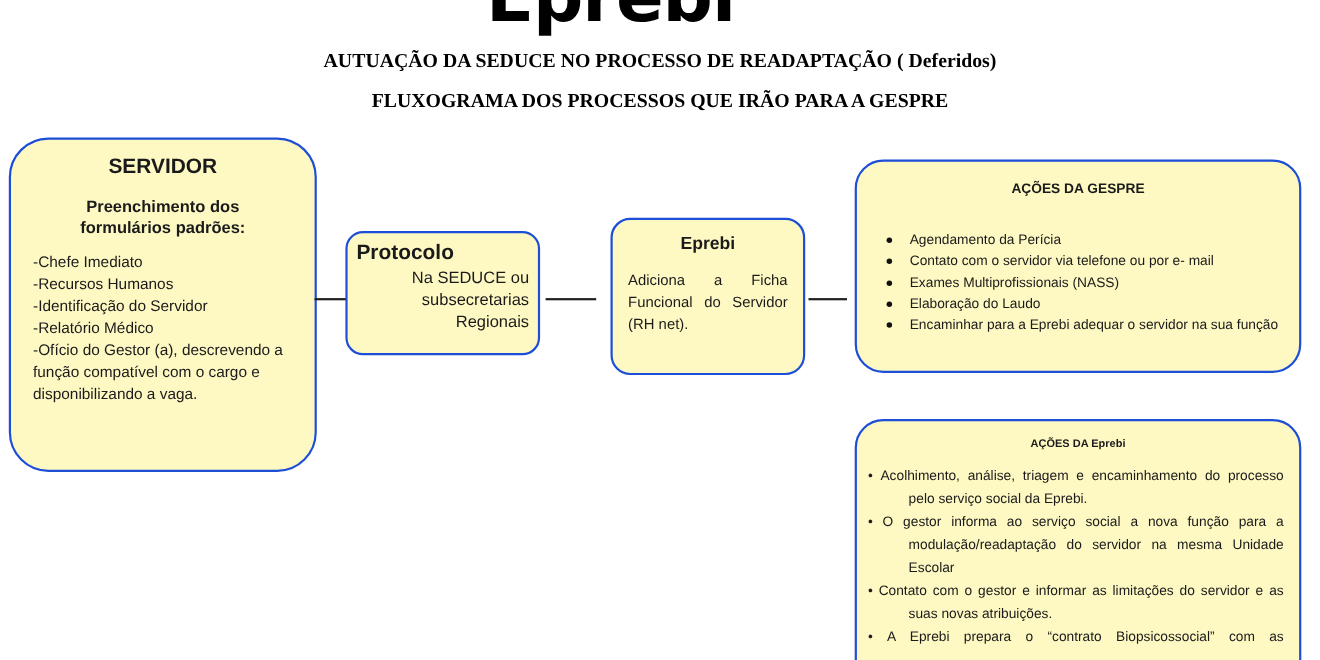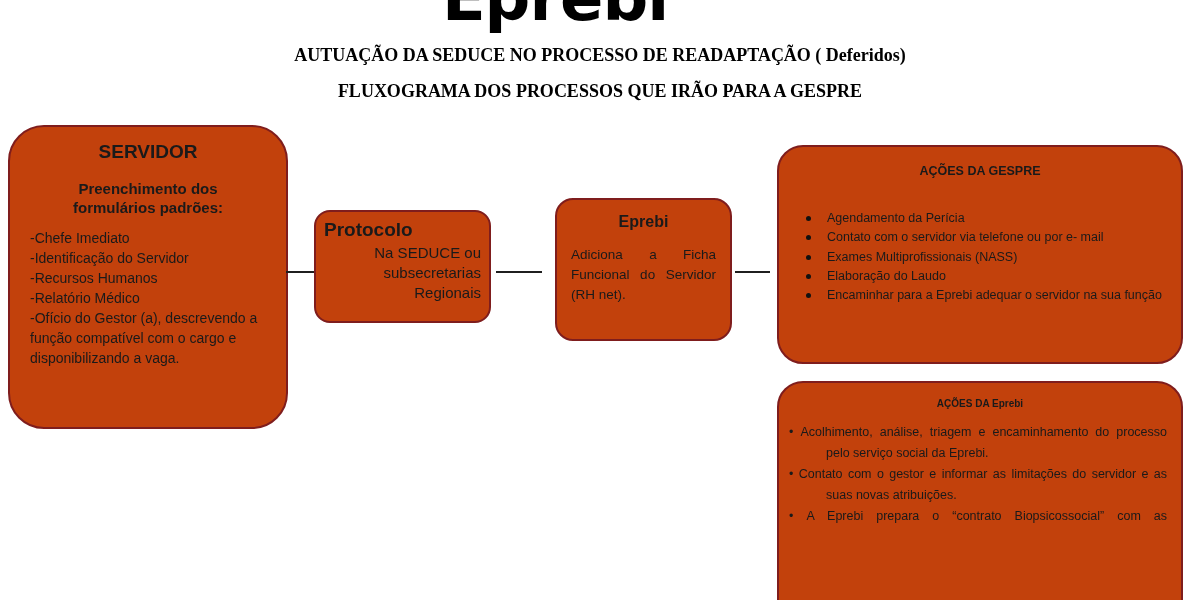--- a/index.html
+++ b/index.html
@@ -16,38 +16,38 @@
   }
   .doc-heading{
     position:absolute;left:0;width:1200px;text-align:center;
     font-family:"Liberation Serif","DejaVu Serif",serif;
     font-weight:bold;font-size:18px;color:#000;
   }
   #heading1{top:45px;}
   #heading2{top:81px;}
   
   .node{
-    position:absolute;box-sizing:border-box;background:#c2410c;
-    border:2px solid #7f1d1d;
+    position:absolute;box-sizing:border-box;background:#fef9c3;
+    border:2px solid #1d4ed8;
   }
   
   #servidor{left:8px;top:125px;width:280px;height:304px;border-radius:36px;padding:0 14px;}
   #servidor .node-title{margin-top:14px;text-align:center;font-size:19px;font-weight:bold;}
   #servidor .node-subtitle{margin-top:16px;text-align:center;font-size:15px;font-weight:bold;line-height:19px;padding:0 14px;}
   #servidor .dash-list{margin-top:11px;font-size:14px;line-height:20px;padding-left:6px;width:248px;}
   
   #protocolo{left:314px;top:210px;width:177px;height:113px;border-radius:16px;padding:0 8px;}
   #protocolo .node-title{margin-top:7px;font-size:19px;font-weight:bold;}
   #protocolo .node-body{margin-top:2px;text-align:right;font-size:15px;line-height:20px;}
   
   #eprebi{left:555px;top:198px;width:177px;height:143px;border-radius:18px;padding:0 14px;}
   #eprebi .node-title{margin-top:13px;text-align:center;font-size:16px;font-weight:bold;}
   #eprebi .node-body{margin-top:14px;text-align:justify;font-size:13.5px;line-height:20px;}
   
-  #gespre-actions{left:777px;top:145px;width:406px;height:219px;border-radius:26px;}
+  #gespre-actions{left:777px;top:145px;width:406px;height:194px;border-radius:26px;}
   #gespre-actions .node-title{margin-top:17px;text-align:center;font-size:12.5px;font-weight:bold;}
   .dot-list{margin-top:31px;font-size:12.5px;line-height:19.3px;}
   .dot-list .li{position:relative;padding-left:48px;padding-right:16px;text-align:justify;}
   .dot-list .li::before{
     content:"";position:absolute;left:27px;top:7px;width:5px;height:5px;
     border-radius:50%;background:#111;
   }
   
   #eprebi-actions{left:777px;top:381px;width:406px;height:256px;border-radius:26px;}
   #eprebi-actions .node-title{margin-top:15px;text-align:center;font-size:10px;font-weight:bold;}
@@ -69,22 +69,22 @@
   <div class="big-title">Eprebi</div>
 
   <div class="doc-heading" id="heading1">AUTUAÇÃO DA SEDUCE NO PROCESSO DE READAPTAÇÃO ( Deferidos)</div>
   <div class="doc-heading" id="heading2">FLUXOGRAMA DOS PROCESSOS QUE IRÃO PARA A GESPRE</div>
 
   <div class="node" id="servidor">
     <div class="node-title">SERVIDOR</div>
     <div class="node-subtitle">Preenchimento dos formulários padrões:</div>
     <div class="dash-list">
       <div class="li">-Chefe Imediato</div>
+      <div class="li">-Recursos Humanos</div>
       <div class="li">-Identificação do Servidor</div>
-      <div class="li">-Recursos Humanos</div>
       <div class="li">-Relatório Médico</div>
       <div class="li">-Ofício do Gestor (a), descrevendo a função compatível com o cargo e disponibilizando a vaga.</div>
     </div>
   </div>
 
   <div class="connector" id="conn-1"></div>
 
   <div class="node" id="protocolo">
     <div class="node-title">Protocolo</div>
     <div class="node-body">Na SEDUCE ou subsecretarias Regionais</div>
@@ -107,18 +107,19 @@
       <div class="li">Exames Multiprofissionais (NASS)</div>
       <div class="li">Elaboração do Laudo</div>
       <div class="li">Encaminhar para a Eprebi adequar o servidor na sua função</div>
     </div>
   </div>
 
   <div class="node" id="eprebi-actions">
     <div class="node-title">AÇÕES DA Eprebi</div>
     <div class="bullet-list">
       <div class="li">Acolhimento, análise, triagem e encaminhamento do processo pelo serviço social da Eprebi.</div>
+      <div class="li">O gestor informa ao serviço social a nova função para a modulação/readaptação do servidor na mesma Unidade Escolar</div>
       <div class="li">Contato com o gestor e informar as limitações do servidor e as suas novas atribuições.</div>
       <div class="li justify-last">A Eprebi prepara o “contrato Biopsicossocial” com as</div>
     </div>
   </div>
 
 </div>
 
 </body></html>

